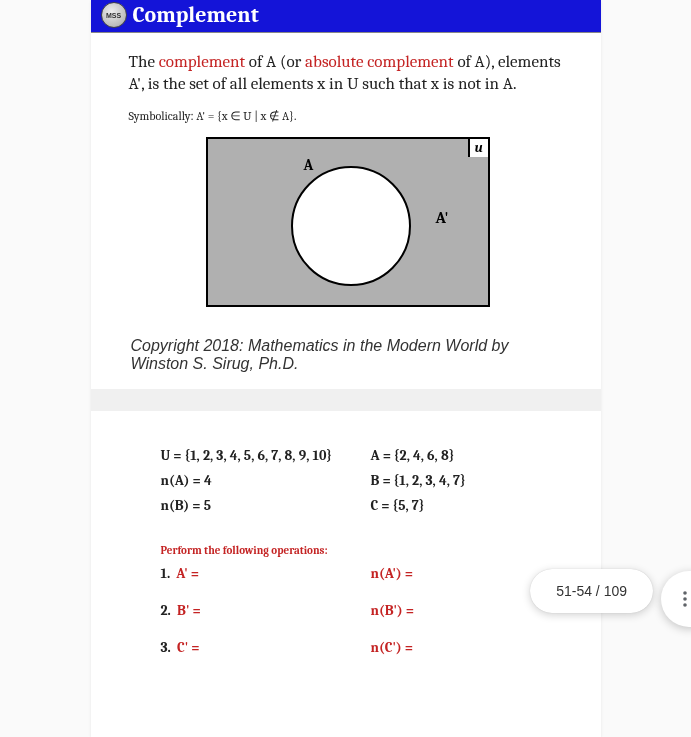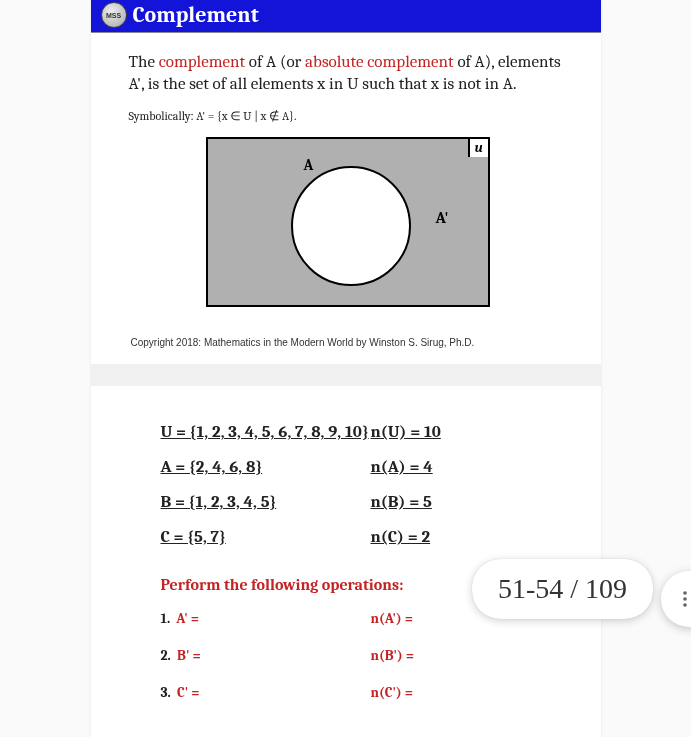--- a/index.html
+++ b/index.html
@@ -109,68 +109,68 @@
       font-family: Cambria, Georgia, serif;
       font-style: italic;
       font-weight: bold;
       font-size: 14px;
       text-align: center;
       line-height: 18px;
     }
     .copyright {
       padding: 8px 2px 10px 2px;
       font-family: Arial, sans-serif;
-      font-size: 10px;
+      font-size: 16px;
       color: #333;
       border-top: 0;
+      font-style: italic;
     }
     .slide-divider {
       height: 22px;
       background: #f0f0f0;
     }
     .slide-2 {
       background: #fff;
       padding: 36px 60px 30px 70px;
       font-family: Cambria, Georgia, serif;
     }
     .sets-grid {
       display: grid;
       grid-template-columns: 210px auto;
-      row-gap: 16px;
-      font-size: 17px;
+      row-gap: 8px;
+      font-size: 14px;
       font-weight: bold;
       color: #222;
-      text-decoration: underline;
     }
     .perform-title {
       margin-top: 30px;
-      font-size: 16px;
+      font-size: 11px;
       font-weight: bold;
       color: #c42323;
-      margin-bottom: 16px;
+      margin-bottom: 8px;
     }
     .ops-grid {
       display: grid;
       grid-template-columns: 210px auto;
       row-gap: 20px;
       font-size: 14px;
       font-weight: bold;
     }
     .ops-grid .black { color: #222; }
     .ops-grid .red { color: #c42323; }
     
     .page-pill {
       position: absolute;
       right: 38px;
-      bottom: 118px;
+      bottom: 124px;
       background: #fff;
       border-radius: 28px;
       padding: 14px 26px;
-      font-family: Liberation Serif, serif;
-      font-size: 28px;
+      font-family: Liberation Sans, sans-serif;
+      font-size: 14px;
       color: #333;
       box-shadow: 0 2px 8px rgba(0,0,0,0.18),0 0 1px rgba(0,0,0,0.2);
     }
     .fab {
       position: absolute;
       right: -26px;
       bottom: 110px;
       width: 56px;
       height: 56px;
       border-radius: 50%;
@@ -210,27 +210,25 @@
 
         <div class="copyright">Copyright 2018: Mathematics in the Modern World by Winston S. Sirug, Ph.D.</div>
       </div>
     </div>
 
     <div class="slide-divider"></div>
 
     <div class="slide-2">
       <div class="sets-grid">
         <div>U = {1, 2, 3, 4, 5, 6, 7, 8, 9, 10}</div>
-        <div>n(U) = 10</div>
         <div>A = {2, 4, 6, 8}</div>
         <div>n(A) = 4</div>
-        <div>B = {1, 2, 3, 4, 5}</div>
+        <div>B = {1, 2, 3, 4, 7}</div>
         <div>n(B) = 5</div>
         <div>C = {5, 7}</div>
-        <div>n(C) = 2</div>
       </div>
 
       <div class="perform-title">Perform the following operations:</div>
 
       <div class="ops-grid">
         <div><span class="black">1.</span>&nbsp;&nbsp;<span class="red">A' =</span></div>
         <div class="red">n(A') =</div>
         <div><span class="black">2.</span>&nbsp;&nbsp;<span class="red">B' =</span></div>
         <div class="red">n(B') =</div>
         <div><span class="black">3.</span>&nbsp;&nbsp;<span class="red">C' =</span></div>

